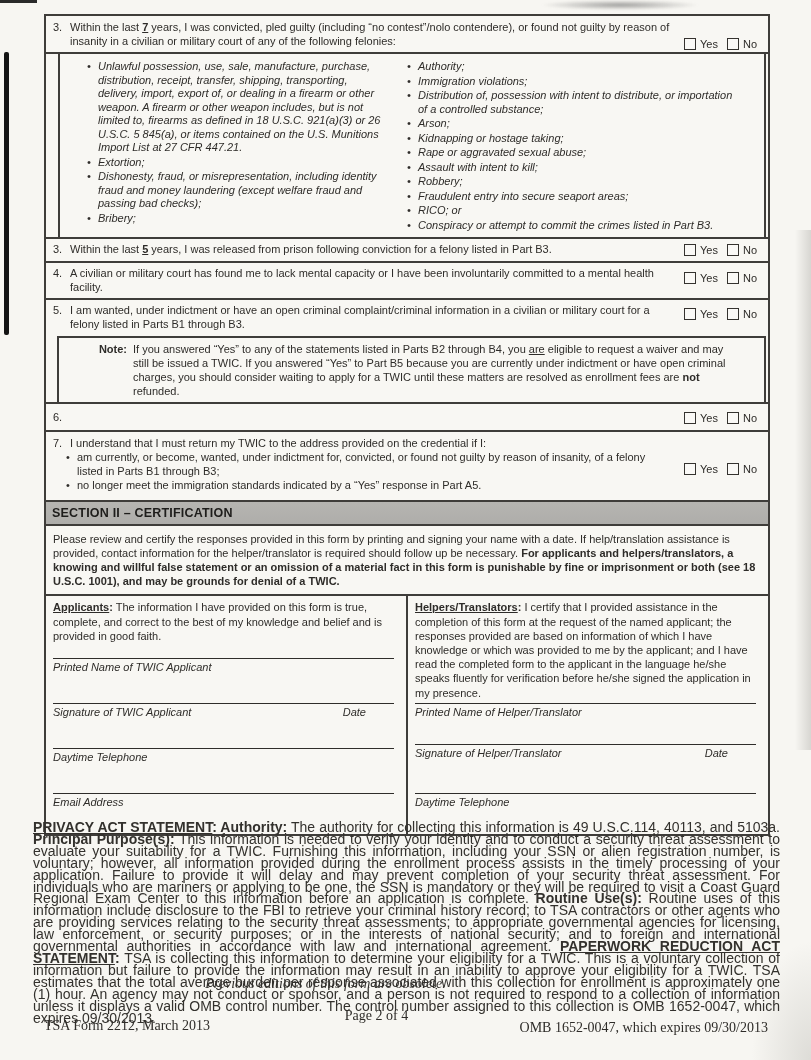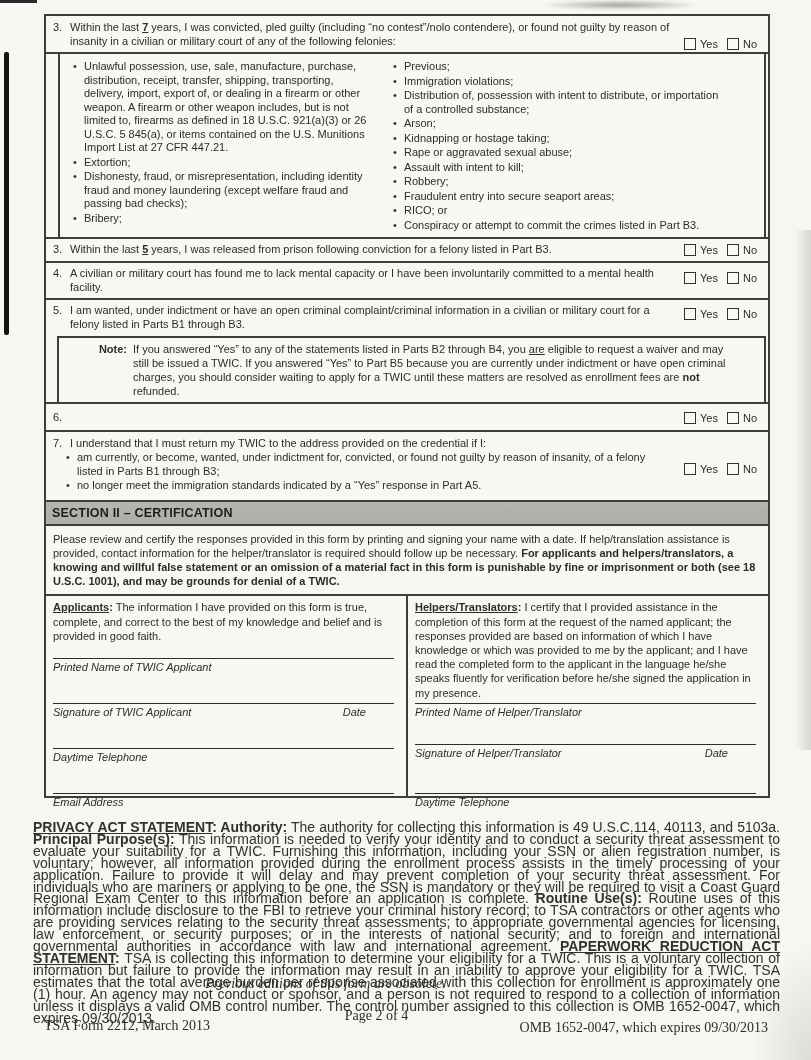--- a/index.html
+++ b/index.html
@@ -22,41 +22,41 @@
   .qtext { flex:1; }
   .b { font-weight:bold; }
   .u { text-decoration:underline; }
 
   .yn { position:absolute; right:11px; white-space:nowrap; font-size:11px; }
   .cb { display:inline-block; width:12px; height:12px; border:1.7px solid #35332f; background:#faf9f6; vertical-align:-2px; margin-right:4px; }
   .cbl { margin-right:9px; }
   .cbl:last-child { margin-right:0; }
 
   .bullet-wrap { padding:0 2px 0 12px; }
-  .bullet-box { border:2px solid #3f3d3a; border-top:none; border-bottom:none; min-height:177px; display:flex; padding:6px 4px 4px 6px; }
+  .bullet-box { border:2px solid #3f3d3a; border-top:none; border-bottom:none; min-height:177px; display:flex; padding:6px 4px 4px 20px;font-style:italic; }
   ul.blist { list-style:none; font-size:11px; line-height:13.5px; }
   ul.blist li { padding-left:12px; position:relative; margin-bottom:1px; }
   ul.blist li::before { content:"•"; position:absolute; left:1px; font-size:11px; }
   .bl-left { width:296px; flex:none; margin-left:6px; }
   .bl-right { flex:1; max-width:330px; margin-left:24px; }
 
   .note-row { border-bottom:2px solid #3f3d3a; }
   .note-box { margin:0 2px 0 11px; border:2px solid #3f3d3a; border-bottom:none; padding:4px 30px 4px 8px; font-size:11px; line-height:14.2px; display:flex; }
   .note-label { flex:none; width:66px; text-align:right; padding-right:6px; }
   .note-body { flex:1; }
 
   .q7-bullets { list-style:none; font-size:11px; line-height:13.8px; margin-left:20px; padding-right:110px; }
   .q7-bullets li { padding-left:11px; position:relative; }
   .q7-bullets li::before { content:"•"; position:absolute; left:0; }
 
   .sec-bar { background:linear-gradient(#b6b5b1, #aeadaa); border-bottom:2px solid #3f3d3a; padding:4px 0 4px 6px; font-size:12.5px; font-weight:bold; color:#1e1d1b; letter-spacing:.2px; }
 
   .intro { padding:6px 10px 6px 7px; font-size:11px; line-height:14px; }
 
-  .cols { display:flex; height:200px; }
+  .cols { display:flex; height:238px; }
   .col { position:relative; font-size:11px; }
   .col-left { width:360px; flex:none; }
   .col-right { flex:1; border-left:2px solid #3f3d3a; }
   .col p { padding:4px 8px 0 7px; line-height:14.2px; }
   .field { position:absolute; left:7px; right:12px; }
   .rule { border-top:1.6px solid #2f2d2a; }
   .flabel { font-style:italic; font-size:11px; padding-top:2px; display:flex; }
   .flabel .date { position:absolute; right:28px; }
 
   .privacy { position:absolute; left:33px; top:822px; width:747px; font-size:14px; line-height:11.9px; text-align:justify; color:#33312d; }
@@ -92,21 +92,21 @@
 
     <div class="row bullet-wrap">
       <div class="bullet-box">
         <ul class="blist bl-left">
           <li>Unlawful possession, use, sale, manufacture, purchase, distribution, receipt, transfer, shipping, transporting, delivery, import, export of, or dealing in a firearm or other weapon.  A firearm or other weapon includes, but is not limited to, firearms as defined in 18 U.S.C. 921(a)(3) or 26 U.S.C. 5 845(a), or items contained on the U.S. Munitions Import List at 27 CFR 447.21.</li>
           <li>Extortion;</li>
           <li>Dishonesty, fraud, or misrepresentation, including identity fraud and money laundering (except welfare fraud and passing bad checks);</li>
           <li>Bribery;</li>
         </ul>
         <ul class="blist bl-right">
-          <li>Previous;</li>
+          <li>Authority;</li>
           <li>Immigration violations;</li>
           <li>Distribution of, possession with intent to distribute, or importation of a controlled substance;</li>
           <li>Arson;</li>
           <li>Kidnapping or hostage taking;</li>
           <li>Rape or aggravated sexual abuse;</li>
           <li>Assault with intent to kill;</li>
           <li>Robbery;</li>
           <li>Fraudulent entry into secure seaport areas;</li>
           <li>RICO; or</li>
           <li>Conspiracy or attempt to commit the crimes listed in Part B3.</li>

